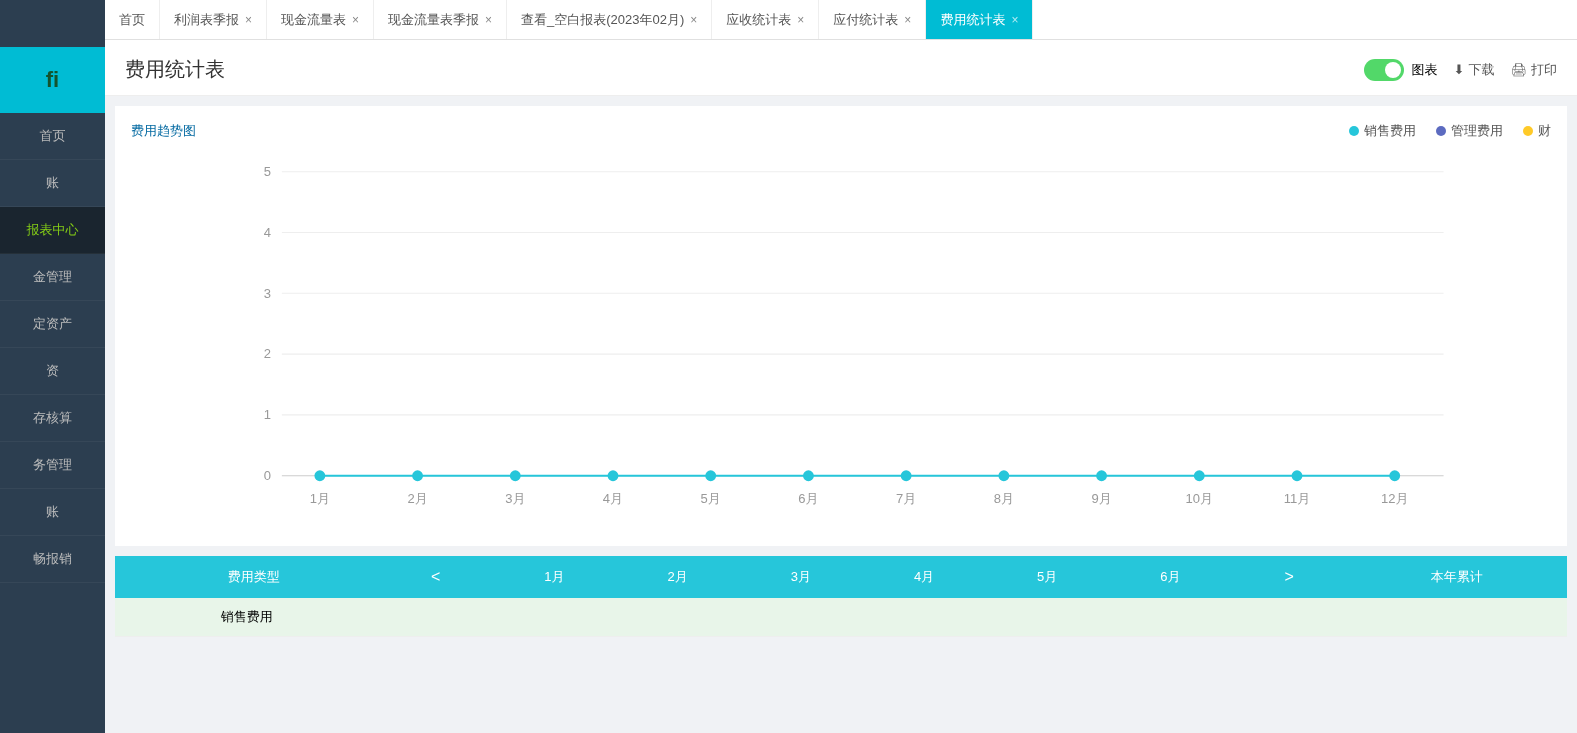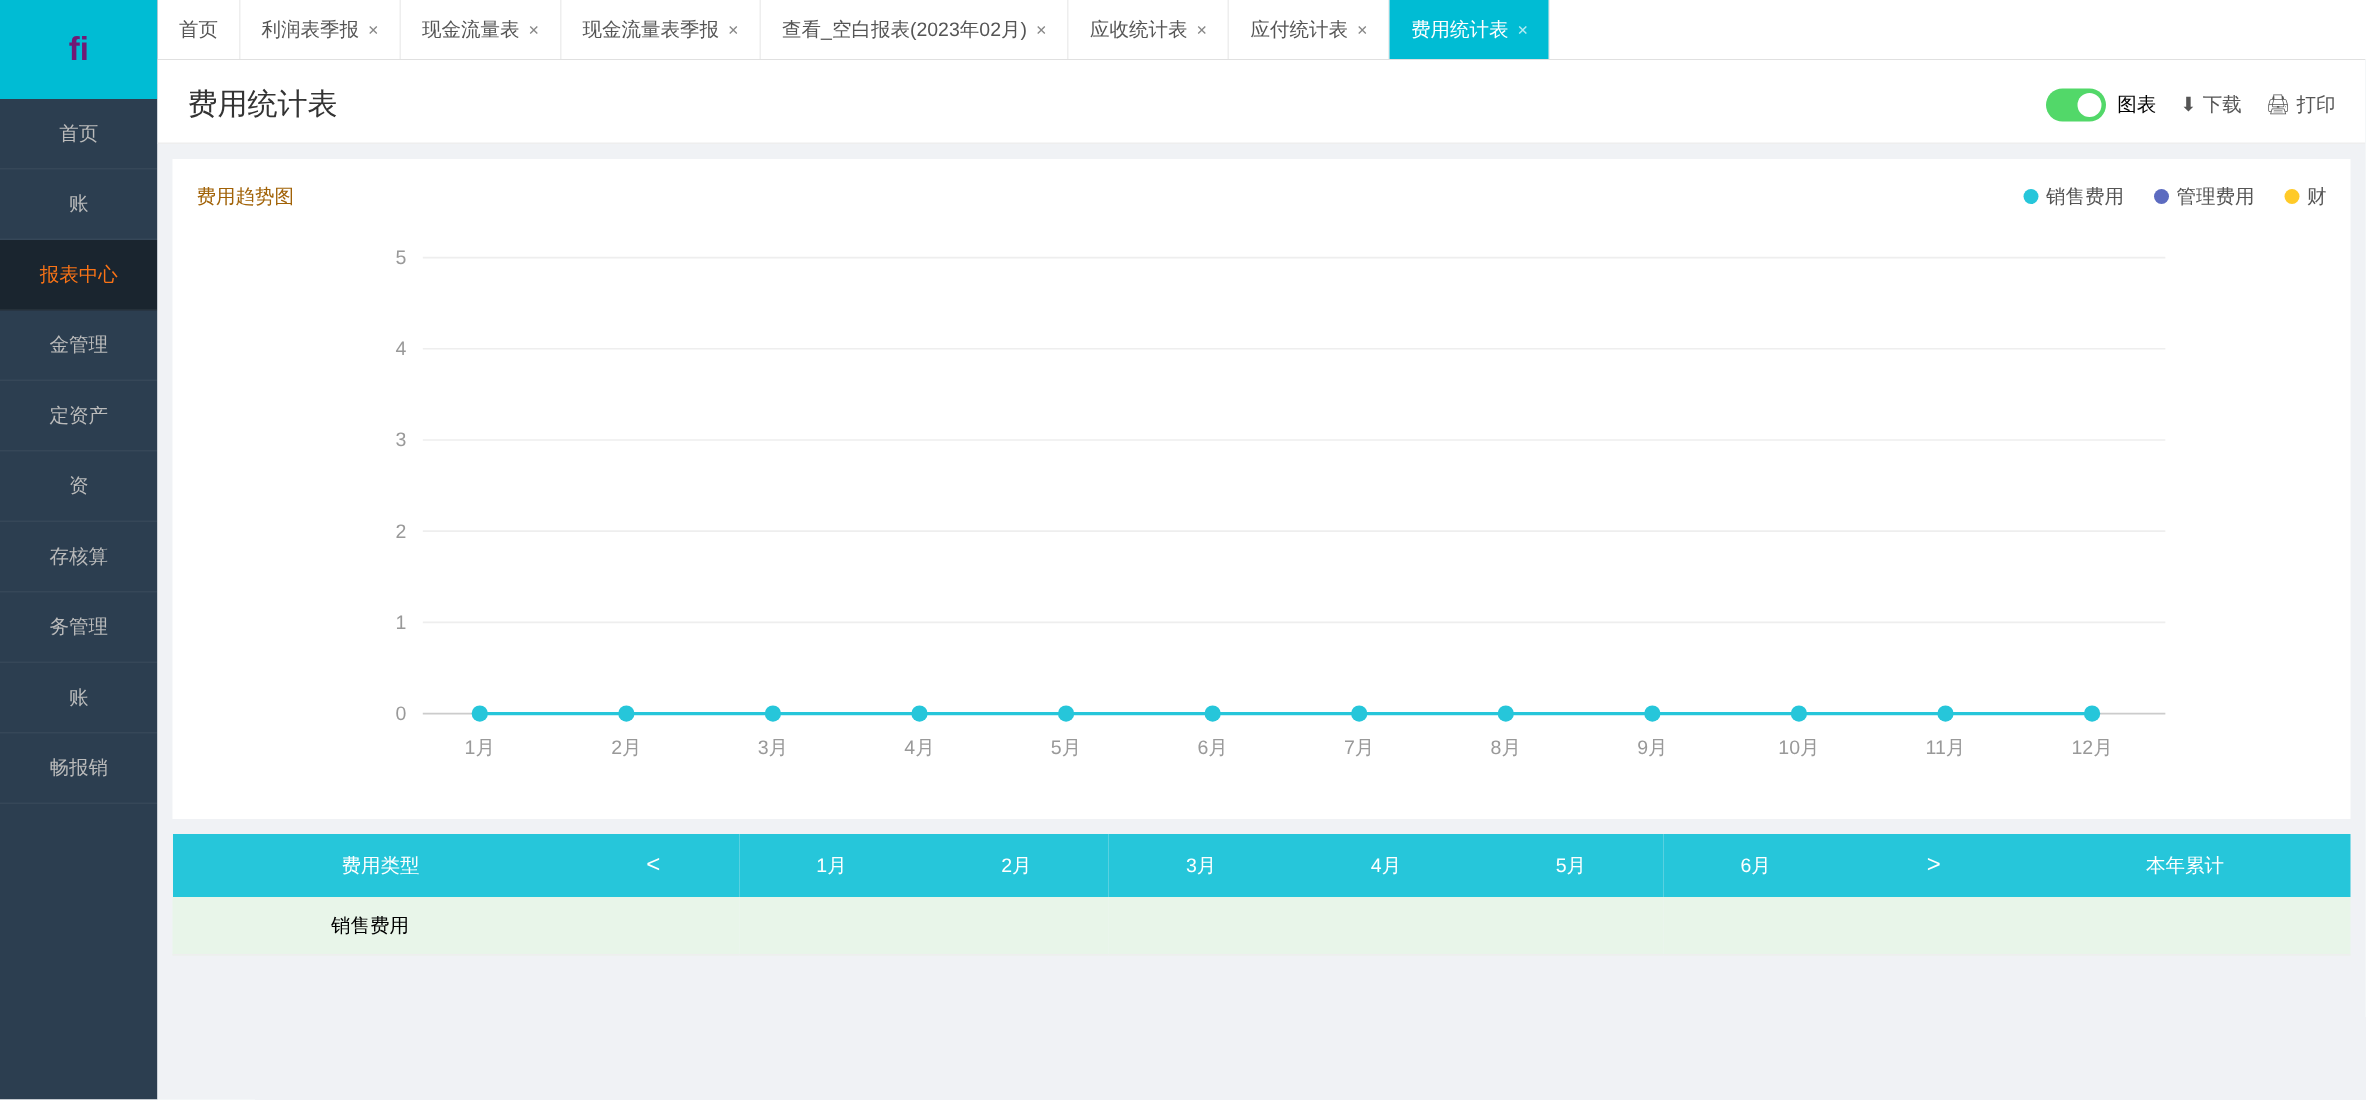--- a/index.html
+++ b/index.html
@@ -11,39 +11,40 @@
       background: #2c3e50;
       color: #ccc;
       display: flex;
       flex-direction: column;
       flex-shrink: 0;
       height: 100%;
       overflow: hidden;
     }
     .sidebar-logo {
       background: #00bcd4;
-      color: #701a75;
+      color: #14532d;
       font-size: 22px;
       font-weight: bold;
       padding: 16px 10px;
       text-align: center;
       height: 66px;
       display: flex;
       align-items: center;
       justify-content: center;
+      margin-top: 47px;
     }
     .sidebar-item {
       padding: 14px 10px;
       color: #bbb;
       cursor: pointer;
       font-size: 13px;
       text-align: center;
       border-bottom: 1px solid rgba(255,255,255,0.05);
     }
-    .sidebar-item.active { background: #1a252f; color: #f97316; }
+    .sidebar-item.active { background: #1a252f; color: #84cc16; }
     .sidebar-scroll { overflow-y: auto; flex: 1; }
 
     
     .main {
       flex: 1;
       display: flex;
       flex-direction: column;
       overflow: hidden;
       background: #f0f2f5;
     }
@@ -148,21 +149,21 @@
       padding: 16px;
     }
     .chart-header {
       display: flex;
       align-items: center;
       justify-content: space-between;
       margin-bottom: 10px;
     }
     .chart-title {
       font-size: 13px;
-      color: #a16207;
+      color: #0369a1;
     }
     .chart-legend {
       display: flex;
       gap: 20px;
       align-items: center;
     }
     .legend-item {
       display: flex;
       align-items: center;
       gap: 5px;

